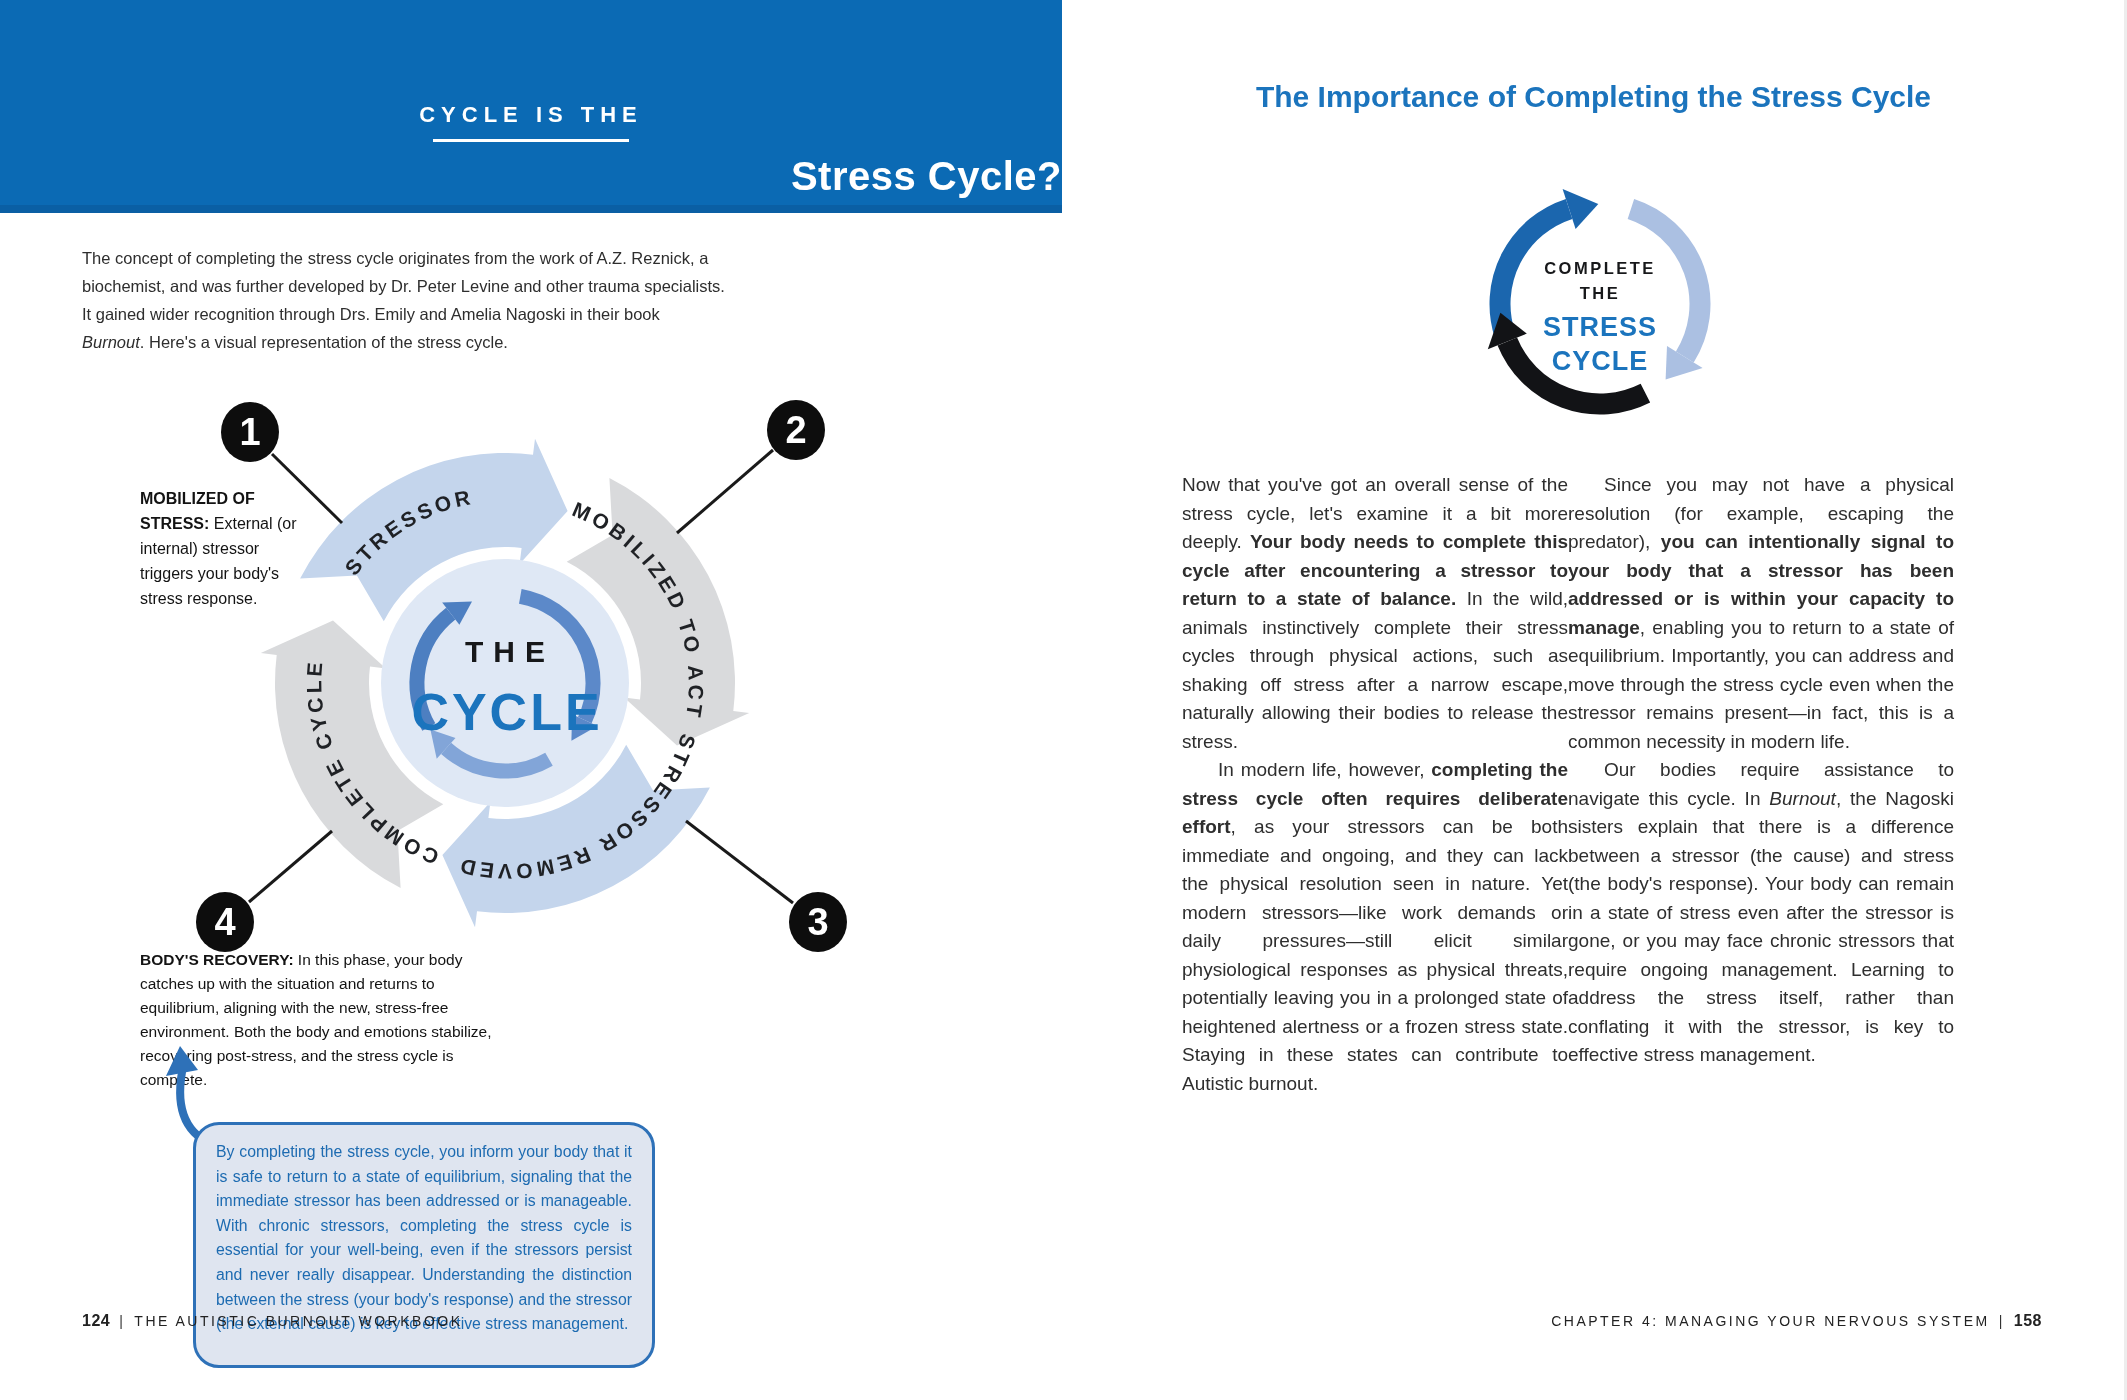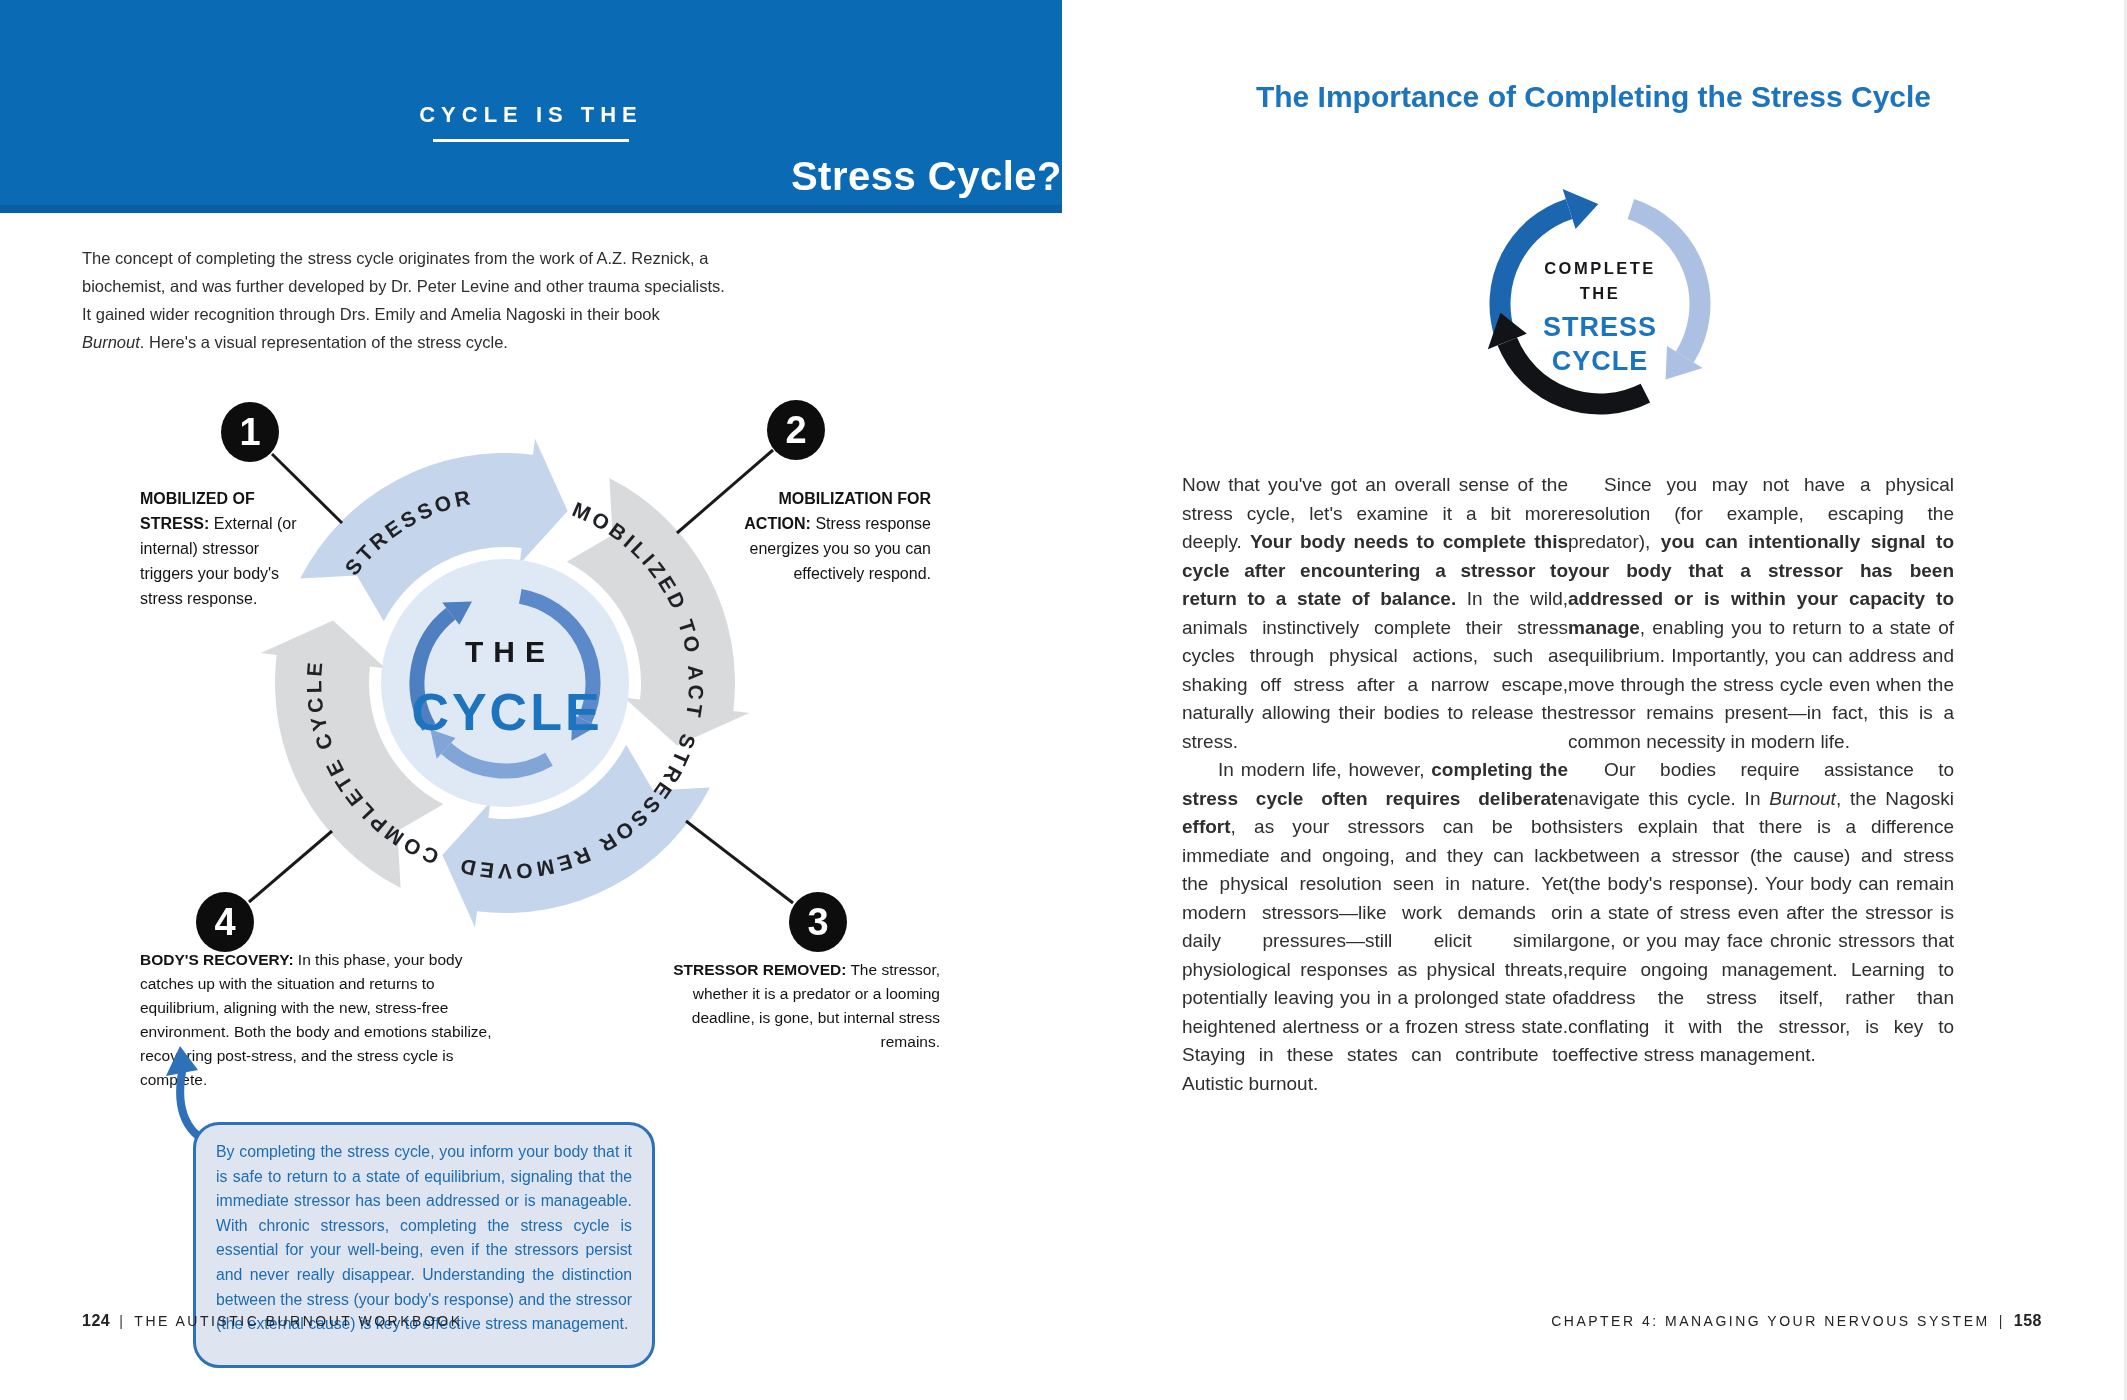--- a/index.html
+++ b/index.html
@@ -122,26 +122,20 @@
       <ellipse cx="225" cy="922" rx="29" ry="30" fill="#0d0d0d"></ellipse>
       <text class="num-text" x="250" y="445" text-anchor="middle">1</text>
       <text class="num-text" x="796" y="443" text-anchor="middle">2</text>
       <text class="num-text" x="818" y="935" text-anchor="middle">3</text>
       <text class="num-text" x="225" y="935" text-anchor="middle">4</text>
     </svg>
 
     <div class="step step1">
       <span class="lead">MOBILIZED OF STRESS:</span><span> External (or internal) stressor triggers your body's stress response.</span>
     </div>
-    <div class="step step2">
-      <span class="lead">MOBILIZATION FOR ACTION:</span><span> Stress response energizes you so you can effectively respond.</span>
-    </div>
-    <div class="step step3">
-      <span class="lead">STRESSOR REMOVED:</span><span> The stressor, whether it is a predator or a looming deadline, is gone, but internal stress remains.</span>
-    </div>
     <div class="step step4">
       <span class="lead">BODY'S RECOVERY:</span><span> In this phase, your body catches up with the situation and returns to equilibrium, aligning with the new, stress-free environment. Both the body and emotions stabilize, recovering post-stress, and the stress cycle is complete.</span>
     </div>
 
     <svg class="callout-arrow" width="74" height="110" viewBox="0 0 74 110">
       <path d="M56 102 Q 12 86 22 28" fill="none" stroke="#2e71b8" stroke-width="8" stroke-linecap="round"></path>
       <polygon points="20,2 6,32 38,26" fill="#2e71b8"></polygon>
     </svg>
     <div class="callout">
       <span>By completing the stress cycle, you inform your body that it is safe to return to a state of equilibrium, signaling that the immediate stressor has been addressed or is manageable. With chronic stressors, completing the stress cycle is essential for your well-being, even if the stressors persist and never really disappear. Understanding the distinction between the stress (your body's response) and the stressor (the external cause) is key to effective stress management.</span>

